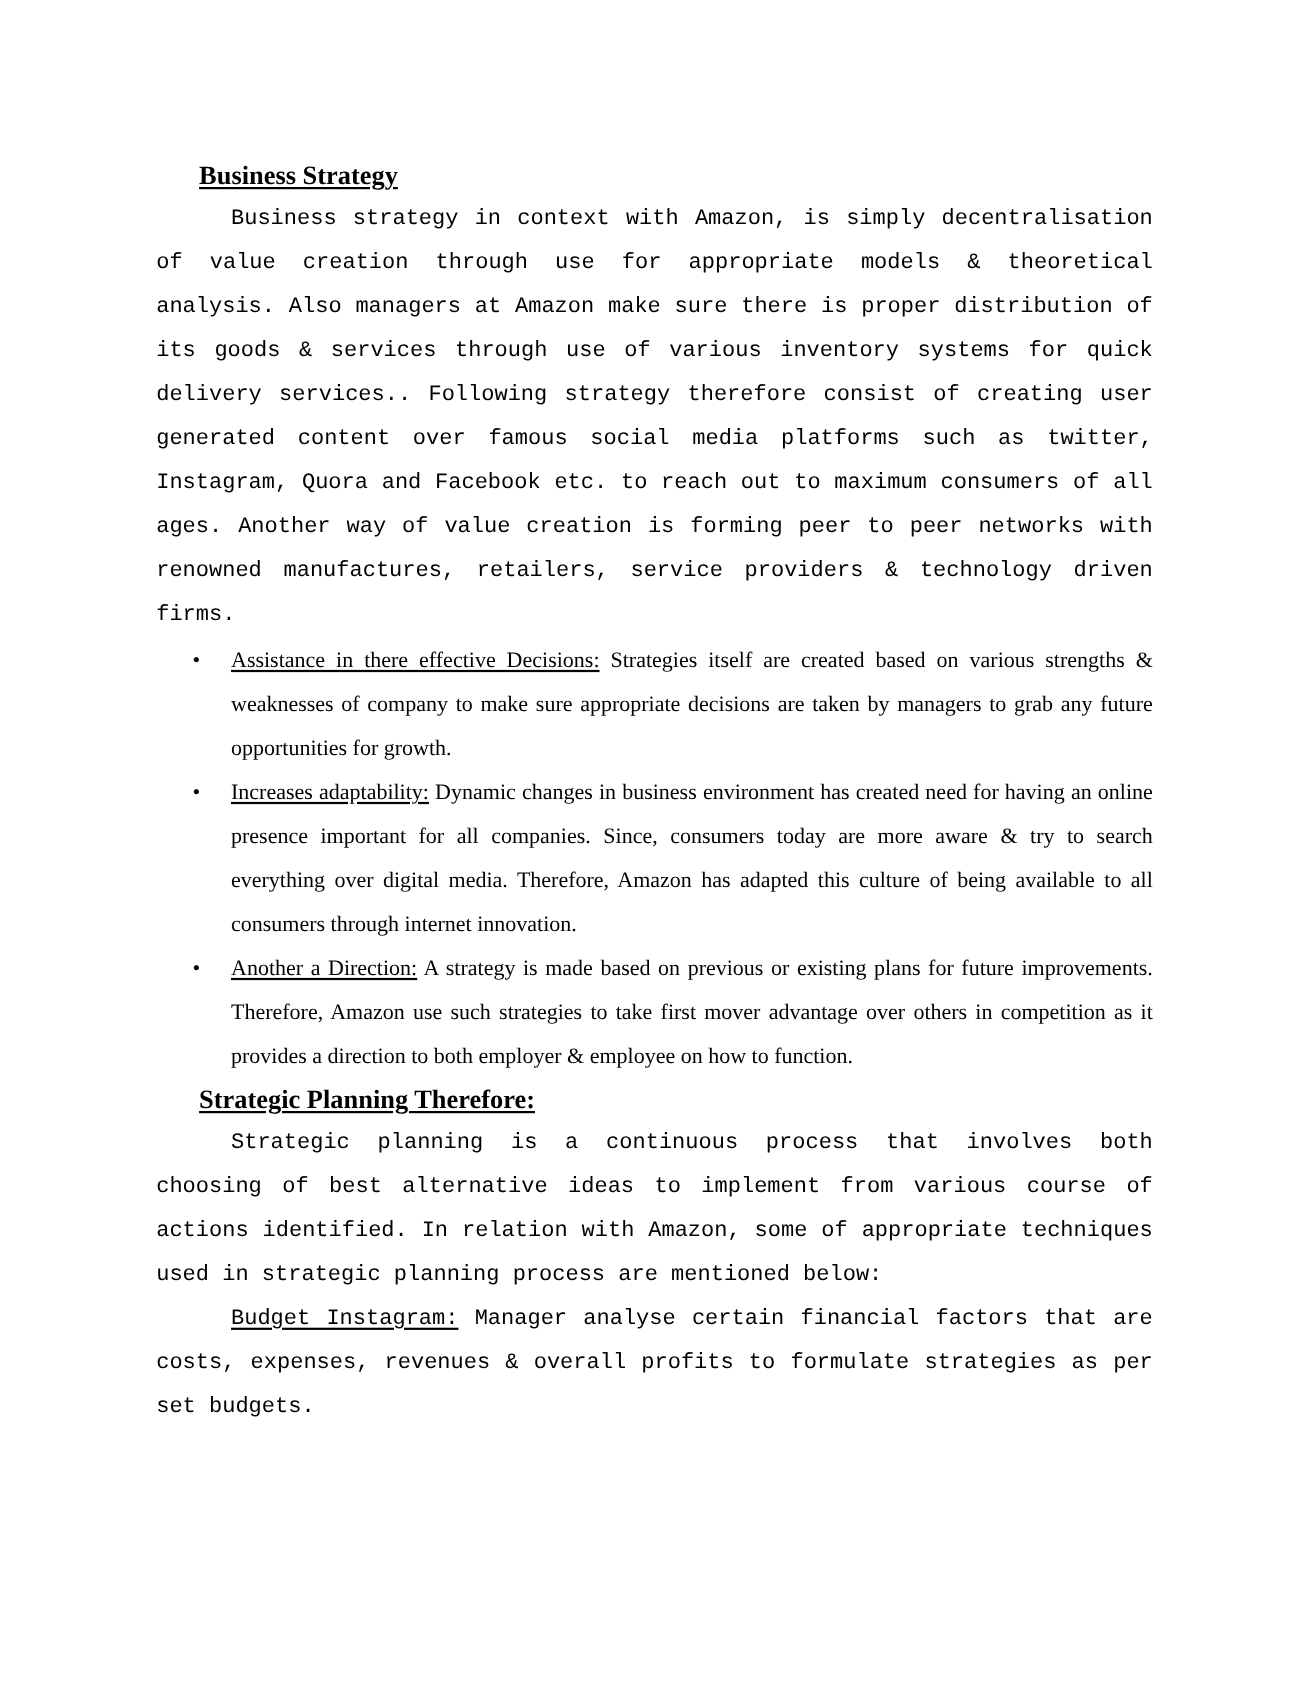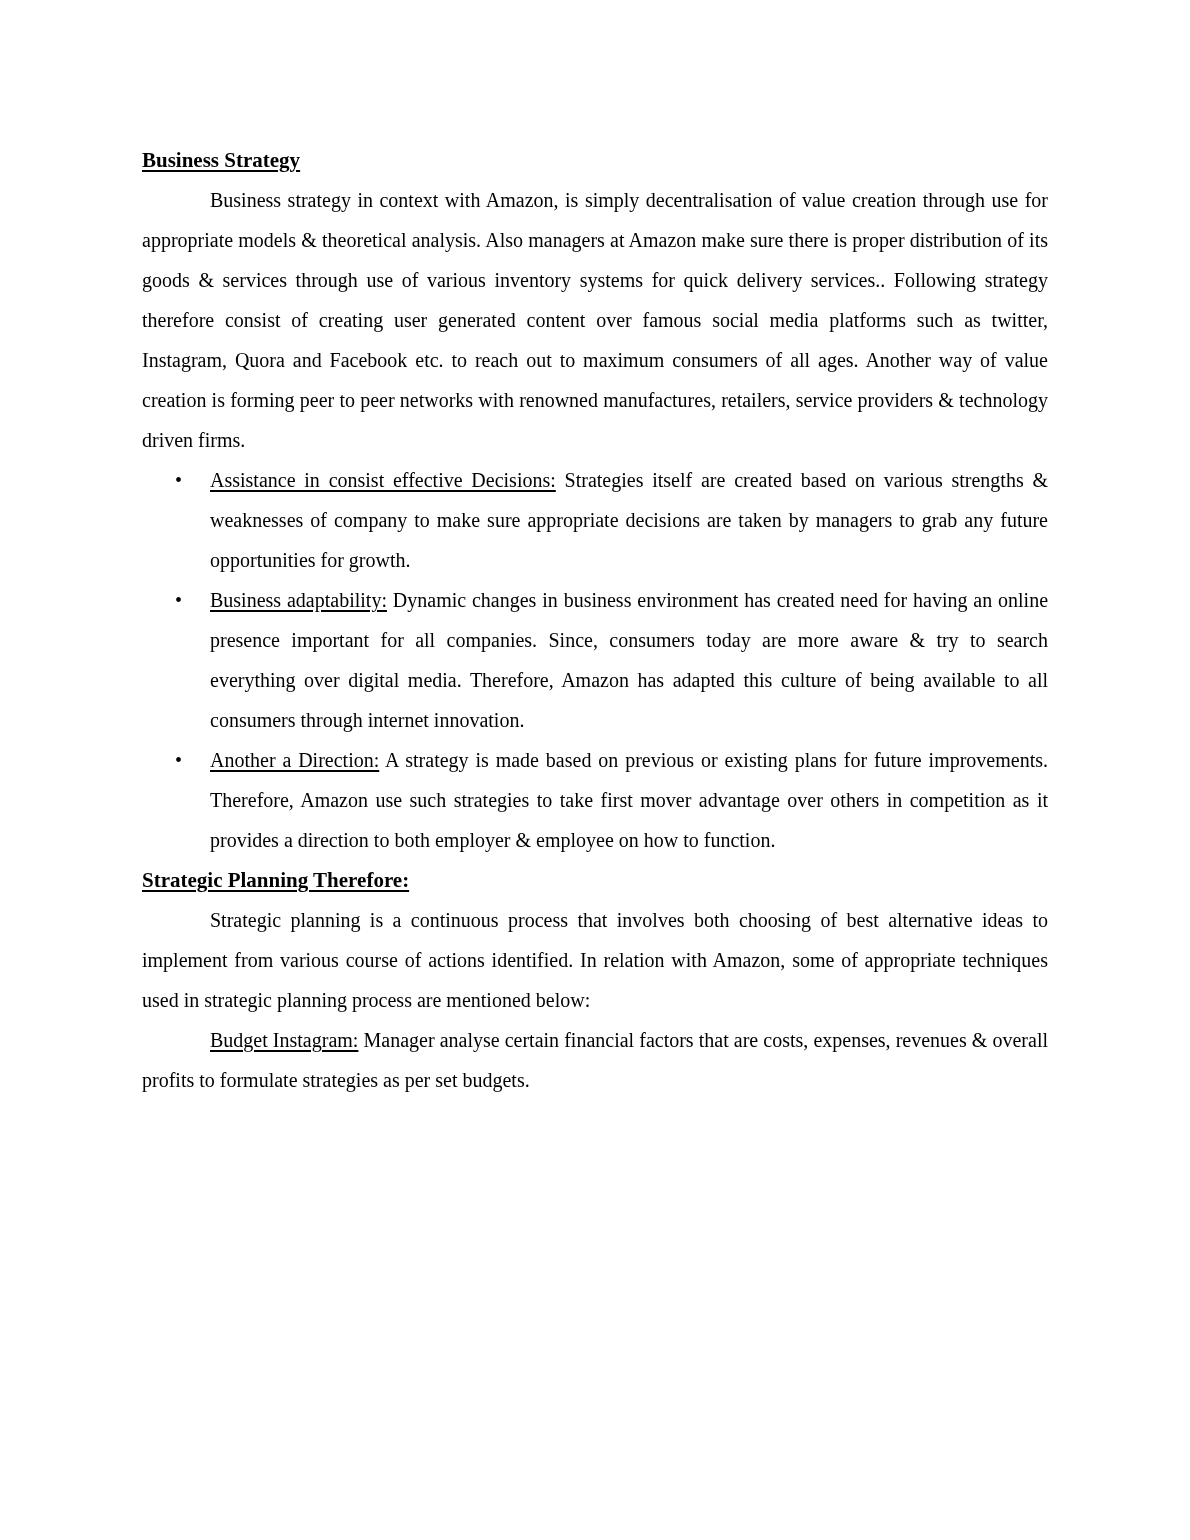--- a/index.html
+++ b/index.html
@@ -12,31 +12,33 @@
   }
   .page {
     width: 1190px;
     height: 1540px;
     background: #ffffff;
     padding: 140px 142px 0 142px;
     font-size: 20px;
     line-height: 40px;
   }
   .heading {
-    font-size: 21px;
+    font-size: 24px;
     font-weight: bold;
     text-decoration: underline;
     text-decoration-thickness: 2px;
     text-underline-offset: 3px;
     line-height: 40px;
+    margin-left: 39px;
   }
   p.body-par {
     text-align: justify;
     text-indent: 68px;
     line-height: 40px;
+    font-family: Liberation Mono, monospace;
   }
   ul.bullets {
     list-style: none;
   }
   ul.bullets li {
     position: relative;
     padding-left: 68px;
     text-align: justify;
     line-height: 40px;
   }
@@ -58,26 +60,26 @@
 
   <div class="heading">Business Strategy</div>
 
   <p class="body-par">Business strategy in context with Amazon, is simply decentralisation of value creation through use for appropriate models &amp; theoretical analysis. Also managers at Amazon make sure there is proper distribution of its goods &amp; services through use of various inventory systems for quick delivery services.. Following strategy therefore consist of creating user generated content over famous social media platforms such as twitter, Instagram, Quora and Facebook etc. to reach out to maximum consumers of all ages. Another way of value creation is forming peer to peer networks with renowned manufactures, retailers, service providers &amp; technology driven firms.</p>
 
 
 
   <ul class="bullets">
     <li>
       <span class="marker">•</span>
-      <span class="lead">Assistance in consist effective Decisions:</span>
+      <span class="lead">Assistance in there effective Decisions:</span>
       <span>Strategies itself are created based on various strengths &amp; weaknesses of company to make sure appropriate decisions are taken by managers to grab any future opportunities for growth.</span>
     </li>
     <li>
       <span class="marker">•</span>
-      <span class="lead">Business adaptability:</span>
+      <span class="lead">Increases adaptability:</span>
       <span>Dynamic changes in business environment has created need for having an online presence important for all companies. Since, consumers today are more aware &amp; try to search everything over digital media. Therefore, Amazon has adapted this culture of being available to all consumers through internet innovation.</span>
     </li>
     <li>
       <span class="marker">•</span>
       <span class="lead">Another a Direction:</span>
       <span>A strategy is made based on previous or existing plans for future improvements. Therefore, Amazon use such strategies to take first mover advantage over others in competition as it provides a direction to both employer &amp; employee on how to function.</span>
     </li>
   </ul>
 
   <div class="heading">Strategic Planning Therefore:</div>

